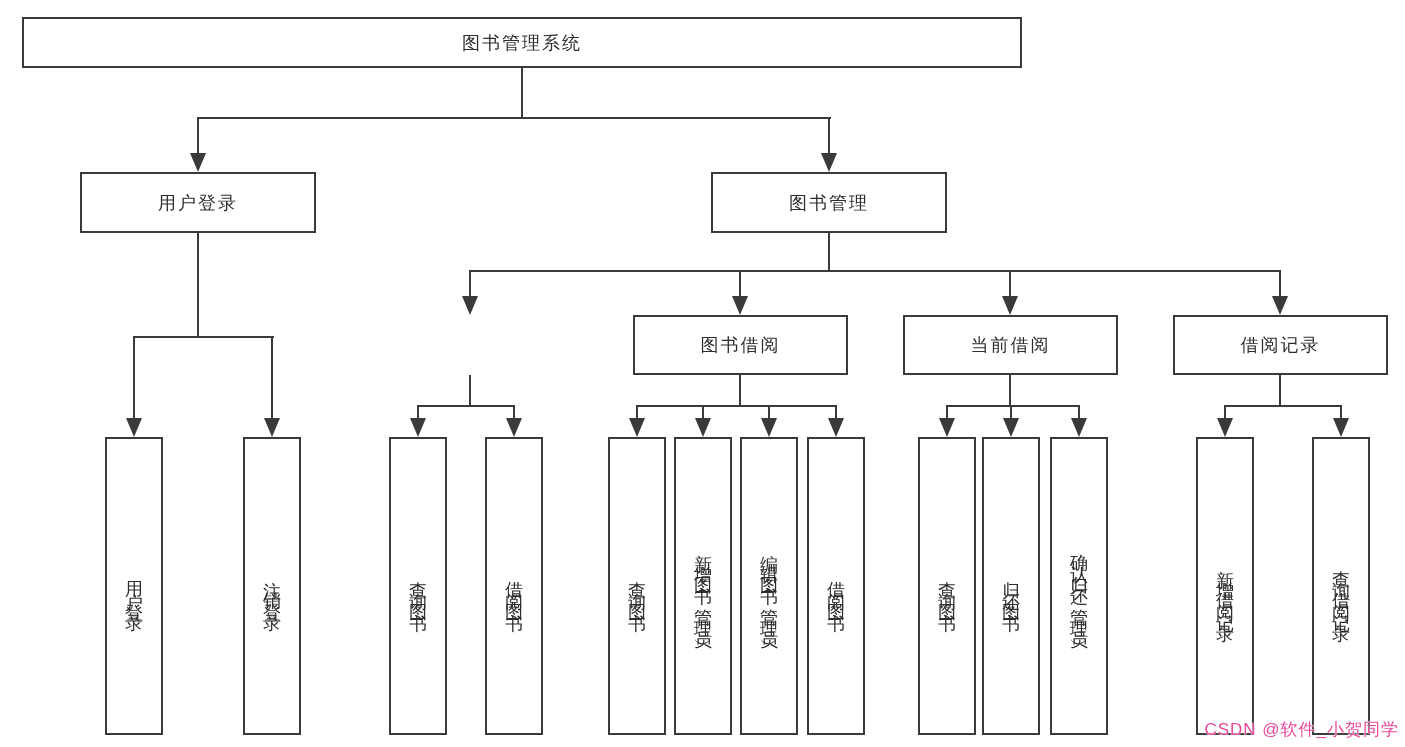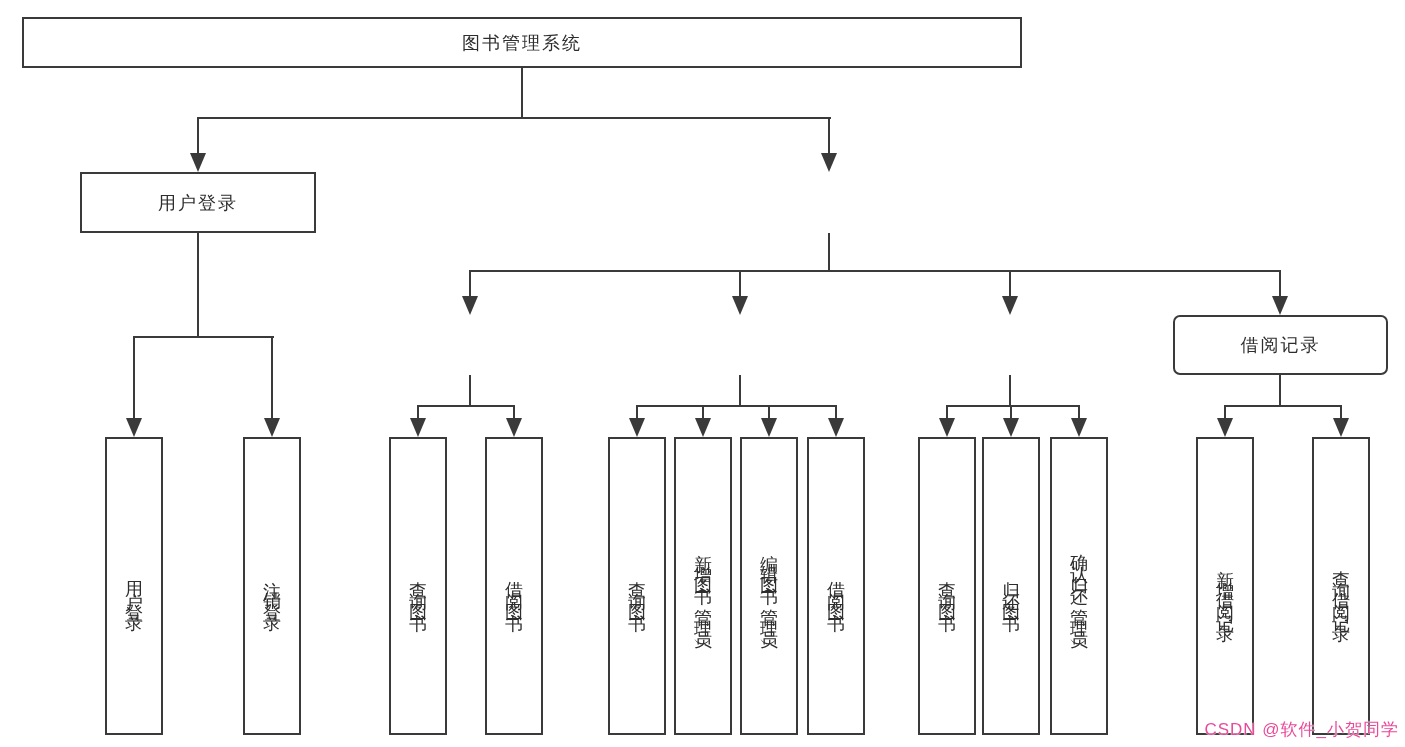--- a/index.html
+++ b/index.html
@@ -58,40 +58,49 @@
   <div class="line" style="left:521px; top:68px; width:2px; height:50px;"></div>
   <div class="line" style="left:197px; top:117px; width:634px; height:2px;"></div>
   <div class="line" style="left:197px; top:117px; width:2px; height:38px;"></div>
   <div class="arrowhead" style="left:190px; top:153px;"></div>
   <div class="line" style="left:828px; top:117px; width:2px; height:38px;"></div>
   <div class="arrowhead" style="left:821px; top:153px;"></div>
 
   <div class="box hbox" style="left:80px; top:172px; width:236px; height:61px;">
     <span>用户登录</span>
   </div>
+  <div class="box hbox" style="left:711px; top:172px; width:236px; height:61px;">
+    <span>图书管理</span>
+  </div>
 
   <div class="line" style="left:197px; top:233px; width:2px; height:105px;"></div>
   <div class="line" style="left:133px; top:336px; width:141px; height:2px;"></div>
   <div class="line" style="left:133px; top:336px; width:2px; height:84px;"></div>
   <div class="arrowhead" style="left:126px; top:418px;"></div>
   <div class="line" style="left:271px; top:336px; width:2px; height:84px;"></div>
   <div class="arrowhead" style="left:264px; top:418px;"></div>
 
   <div class="line" style="left:828px; top:233px; width:2px; height:39px;"></div>
   <div class="line" style="left:469px; top:270px; width:812px; height:2px;"></div>
   <div class="line" style="left:469px; top:270px; width:2px; height:28px;"></div>
   <div class="arrowhead" style="left:462px; top:296px;"></div>
   <div class="line" style="left:739px; top:270px; width:2px; height:28px;"></div>
   <div class="arrowhead" style="left:732px; top:296px;"></div>
   <div class="line" style="left:1009px; top:270px; width:2px; height:28px;"></div>
   <div class="arrowhead" style="left:1002px; top:296px;"></div>
   <div class="line" style="left:1279px; top:270px; width:2px; height:28px;"></div>
   <div class="arrowhead" style="left:1272px; top:296px;"></div>
 
-  <div class="box hbox" style="left:1173px; top:315px; width:215px; height:60px;border-radius:7px;">
+  <div class="box hbox" style="left:633px; top:315px; width:215px; height:60px;">
+    <span>图书借阅</span>
+  </div>
+  <div class="box hbox" style="left:903px; top:315px; width:215px; height:60px;">
+    <span>当前借阅</span>
+  </div>
+  <div class="box hbox" style="left:1173px; top:315px; width:215px; height:60px;">
     <span>借阅记录</span>
   </div>
 
   <div class="line" style="left:469px; top:375px; width:2px; height:31px;"></div>
   <div class="line" style="left:417px; top:405px; width:98px; height:2px;"></div>
   <div class="line" style="left:417px; top:405px; width:2px; height:16px;"></div>
   <div class="arrowhead" style="left:410px; top:418px;"></div>
   <div class="line" style="left:513px; top:405px; width:2px; height:16px;"></div>
   <div class="arrowhead" style="left:506px; top:418px;"></div>
 

